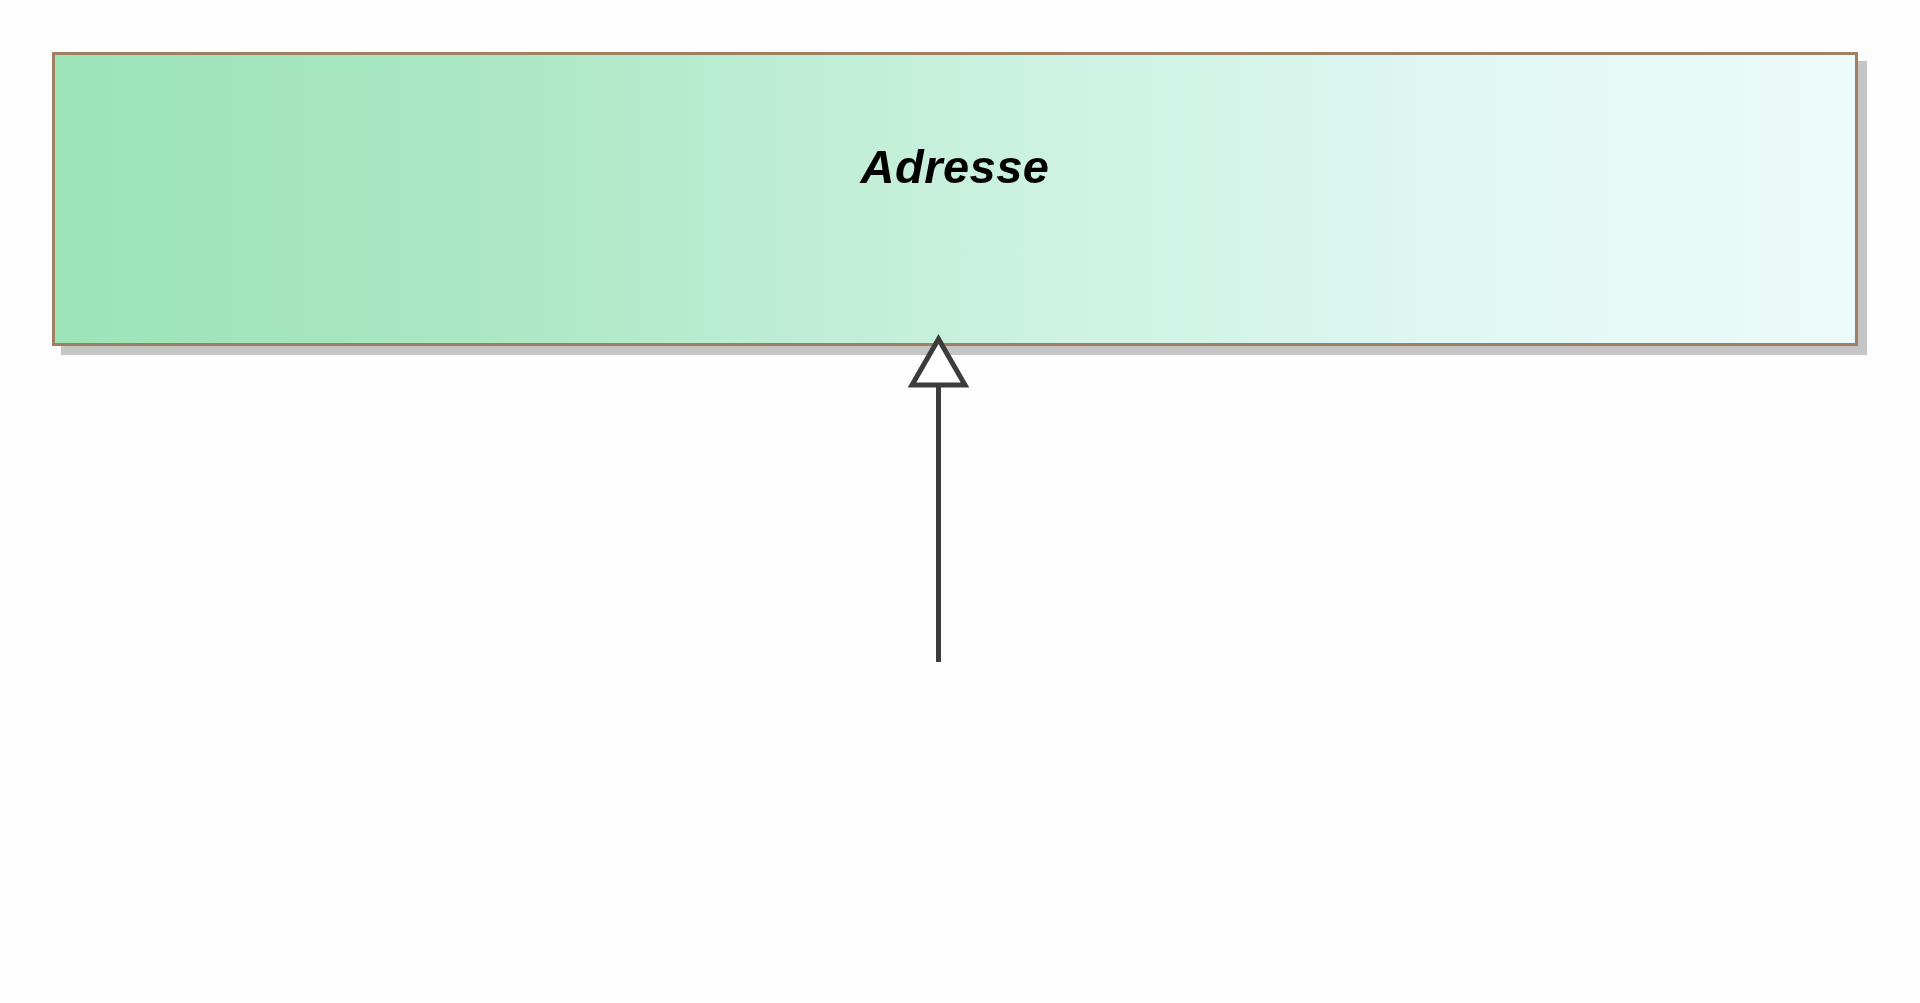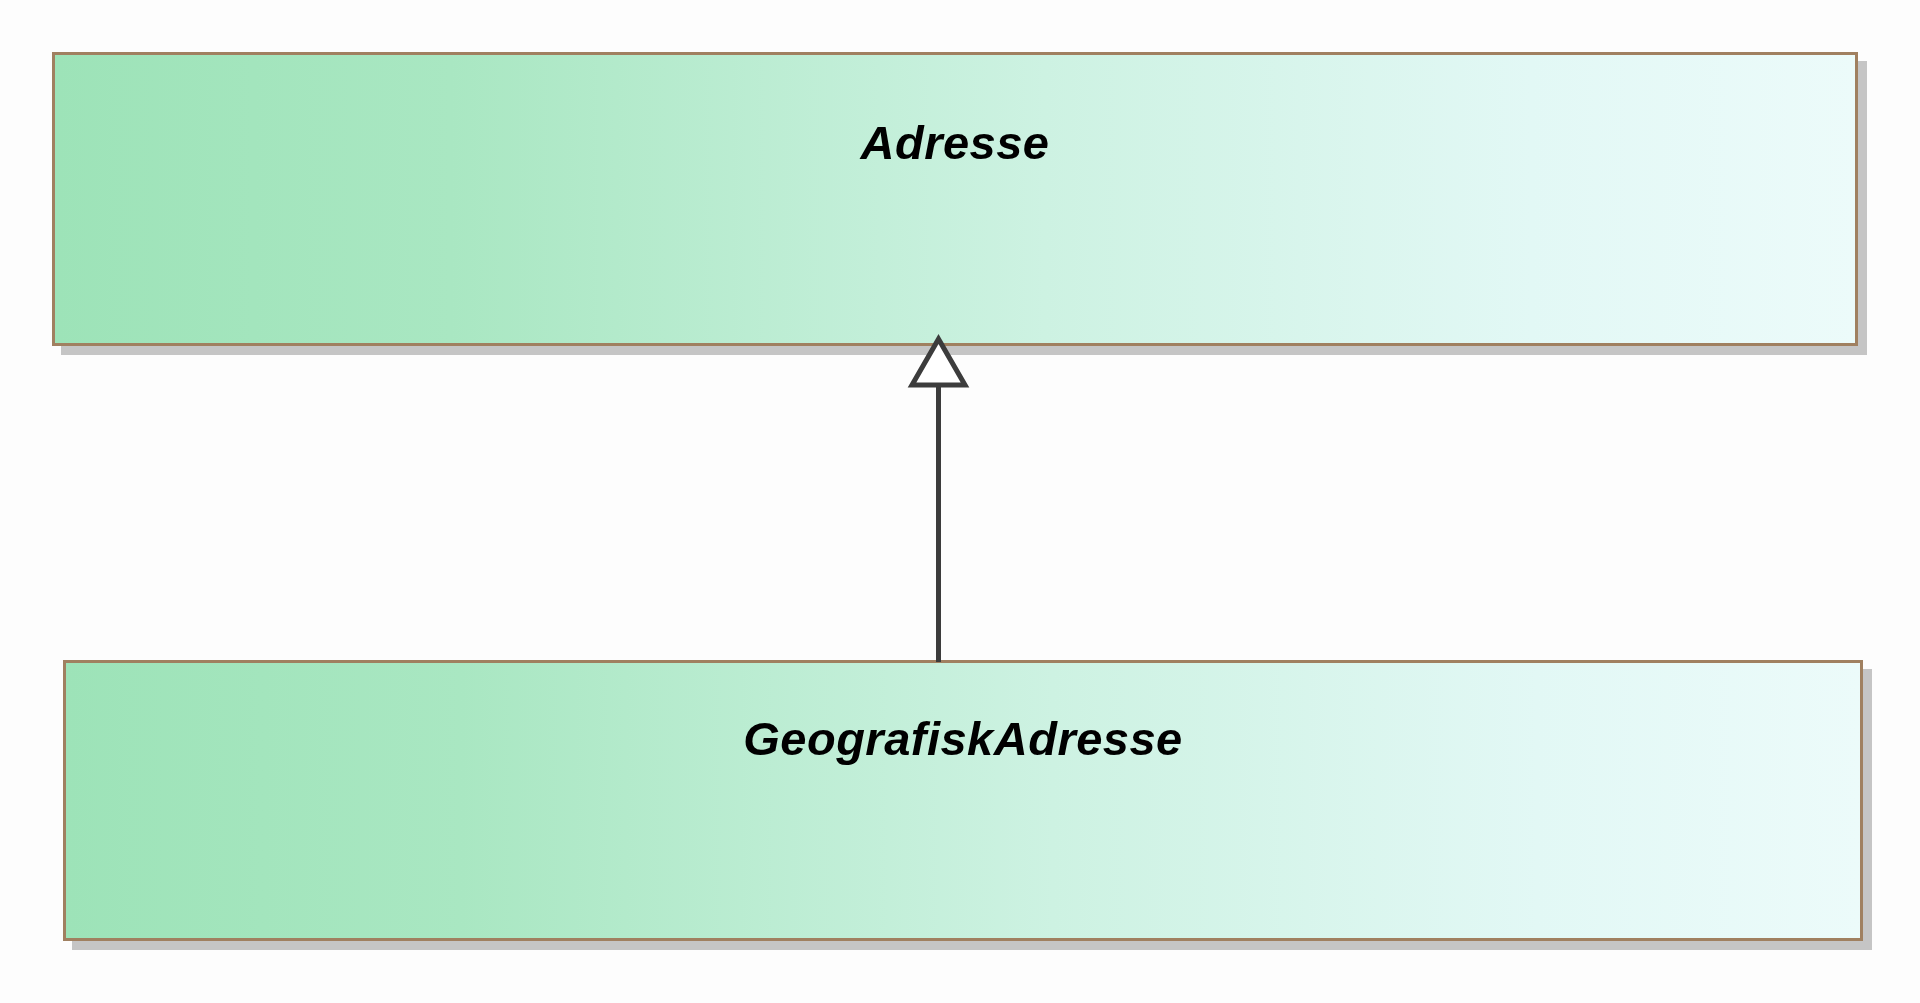--- a/index.html
+++ b/index.html
@@ -32,20 +32,21 @@
   .uml-class .class-name {
     position: absolute;
     left: 0;
     right: 0;
     text-align: center;
     font-weight: bold;
     font-style: italic;
     color: #000000;
     letter-spacing: 0.5px;
     white-space: nowrap;
+    margin-top: 24px;
   }
 
   #class-adresse {
     left: 52px;
     top: 52px;
     width: 1806px;
     height: 294px;
   }
   #class-adresse .class-name {
     top: 62px;
@@ -81,23 +82,20 @@
 </style>
 </head>
 <body>
 
 <div id="canvas">
 
   <div id="class-adresse" class="uml-class">
     <div class="class-name">Adresse</div>
   </div>
 
-  <div id="class-geografiskadresse" class="uml-class">
-    <div class="class-name">GeografiskAdresse</div>
-  </div>
 
   <div id="generalization">
     <svg width="120" height="340" viewBox="0 0 120 340">
 
       <line x1="58.5" y1="55" x2="58.5" y2="332" stroke="#3c3c3c" stroke-width="5"></line>
 
       <polygon points="58.5,9 85,55 32,55" fill="#ffffff" stroke="#3c3c3c" stroke-width="5" stroke-linejoin="miter"></polygon>
     </svg>
   </div>
 

